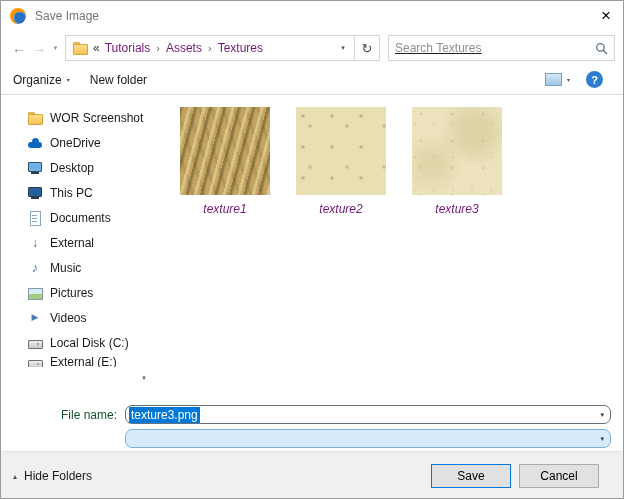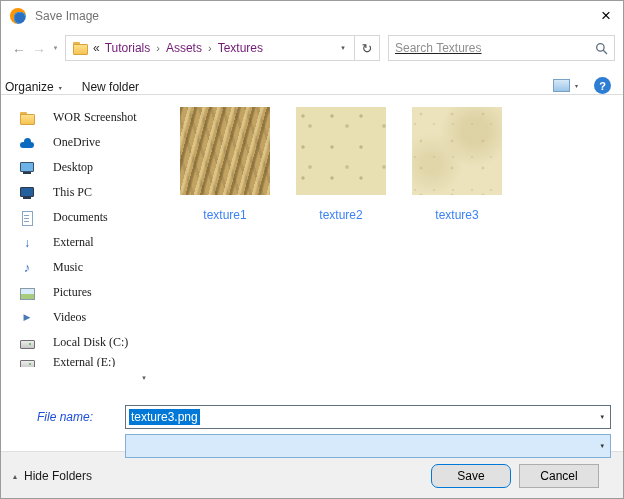--- a/index.html
+++ b/index.html
@@ -46,40 +46,40 @@
   .searchbox {
     flex: 1; height: 26px; margin-left: 8px;
     border: 1px solid #d6d6d6; background: #fff;
     display: flex; align-items: center; padding: 0 6px;
   }
   .search-input { flex: 1; border: none; outline: none; font: inherit; color: #222; min-width: 0; text-decoration: underline; }
   .search-input::placeholder { color: #8f8f8f; }
   .search-glass { flex: none; }
 
   
-  .toolbar { height: 30px; display: flex; align-items: flex-end; padding: 0 4px; gap: 20px; border-bottom: 1px solid #dcdcdc; }
+  .toolbar { height: 30px; display: flex; align-items: center; padding: 0 12px; gap: 20px; border-bottom: 1px solid #dcdcdc; }
   .tb-item { display: flex; align-items: center; gap: 5px; color: #1a1a1a; }
   .small-chevron { font-size: 6px; color: #555; }
   .tb-right { margin-left: auto; display: flex; align-items: center; gap: 16px; padding-right: 8px; }
   .view-btn { display: flex; align-items: center; gap: 5px; }
   .view-ic { width: 17px; height: 13px; border: 1px solid #7aa0c4; background: linear-gradient(#d6e9f8, #9cc5e9); }
   .help { width: 17px; height: 17px; border-radius: 50%; background: #2d7dd2; color: #fff; font-weight: bold; font-size: 11px; display: flex; align-items: center; justify-content: center; }
 
   
   .main { display: flex; height: 306px; }
   .sidebar { width: 150px; flex: none; position: relative; padding-top: 10px; overflow: hidden; }
-  .side-item { height: 25px; display: flex; align-items: center; gap: 18px; padding-left: 18px; cursor: default; font-family: Liberation Serif, serif; }
+  .side-item { height: 25px; display: flex; align-items: center; gap: 7px; padding-left: 26px; cursor: default; }
   .side-item .lbl { white-space: nowrap; overflow: hidden; flex: 1; min-width: 0; }
   .side-item.clipped { height: 12px; overflow: hidden; align-items: flex-start; justify-content: center; }
   .scroll-arrow { position: absolute; right: 1px; bottom: 16px; width: 12px; height: 14px; display: flex; align-items: center; justify-content: center; font-size: 7px; color: #5a5a5a; }
 
   .content { flex: 1; padding: 12px 0 0 28px; display: flex; align-items: flex-start; gap: 24px; }
   .file-item { width: 92px; text-align: center; }
   .thumb { width: 90px; height: 88px; margin: 0 auto; }
-  .fname { margin-top: 13px; color: #3b82f6; }
+  .fname { margin-top: 7px; color: #701a75; font-style: italic; }
 
   .t1 {
     background-color: #c2a361;
     background-image:
       repeating-linear-gradient(105deg, rgba(109,86,42,.55) 0 2px, rgba(109,86,42,0) 4px 8px, rgba(238,217,160,.6) 8px 10px, rgba(238,217,160,0) 12px 14px),
       repeating-linear-gradient(72deg, rgba(0,0,0,0.08) 0 3px, transparent 3px 11px);
   }
   .t2 {
     background-color: #e8dfb2;
     background-image:
@@ -121,33 +121,33 @@
   .ic-vid { color:#4a7ab5; font-size:9px; }
 
   .ic-pic::before { content:""; position:absolute; left:1px; top:3px; width:13px; height:10px; border:1px solid #8a99a8; background:linear-gradient(180deg,#d8ecfa 0 55%, #a8cc7e 55% 100%); }
 
   .ic-drive::before { content:""; position:absolute; left:1px; top:5px; width:13px; height:7px; border:1px solid #6f6f6f; background:linear-gradient(#ececec,#c9c9c9); border-radius:1px; }
   .ic-drive::after  { content:""; position:absolute; left:10px; top:8px; width:2px; height:2px; border-radius:50%; background:#58b058; }
 
   
   .formarea { height: 50px; padding: 4px 12px 0; }
   .frow { display: flex; align-items: center; margin-bottom: 5px; }
-  .flabel { width: 112px; text-align: center; padding-right: 8px; color: #1d4ed8; flex: none; font-style: italic; }
-  .fctrl { flex: 1; height: 24px; position: relative; display: flex; align-items: center; }
+  .flabel { width: 112px; text-align: right; padding-right: 8px; color: #14532d; flex: none; }
+  .fctrl { flex: 1; height: 19px; position: relative; display: flex; align-items: center; border-radius: 7px; }
   .fninput { border: 1px solid #64727f; background: #fff; padding: 0 20px 0 3px; }
   .selected-text { background: #0078d7; color: #fff; padding: 1px 2px; }
   .combobox { border: 1px solid #7fb0d8; background: #d7eafb; }
   .ctrl-chevron { position: absolute; right: 6px; top: 50%; transform: translateY(-50%); font-size: 7px; color: #333; }
 
   
   .footerbar { height: 49px; background: #f0f0f0; border-top: 1px solid #dfdfdf; display: flex; align-items: center; padding: 0 24px 0 12px; gap: 8px; }
   .hide-folders { display: flex; align-items: center; gap: 7px; margin-right: auto; }
   .up-chevron { font-size: 8px; color: #555; }
   .btn { width: 80px; height: 24px; background: #e1e1e1; border: 1px solid #adadad; font: inherit; color: #000; cursor: default; }
-  .btn-save { border-color: #0078d7; border-radius: 7px; }
+  .btn-save { border-color: #0078d7; }
 </style>
 </head>
 <body>
 
 <div class="window">
 
   <div class="titlebar">
     <span class="ff-icon"></span>
     <span class="title">Save Image</span>
     <span class="close">×</span>

